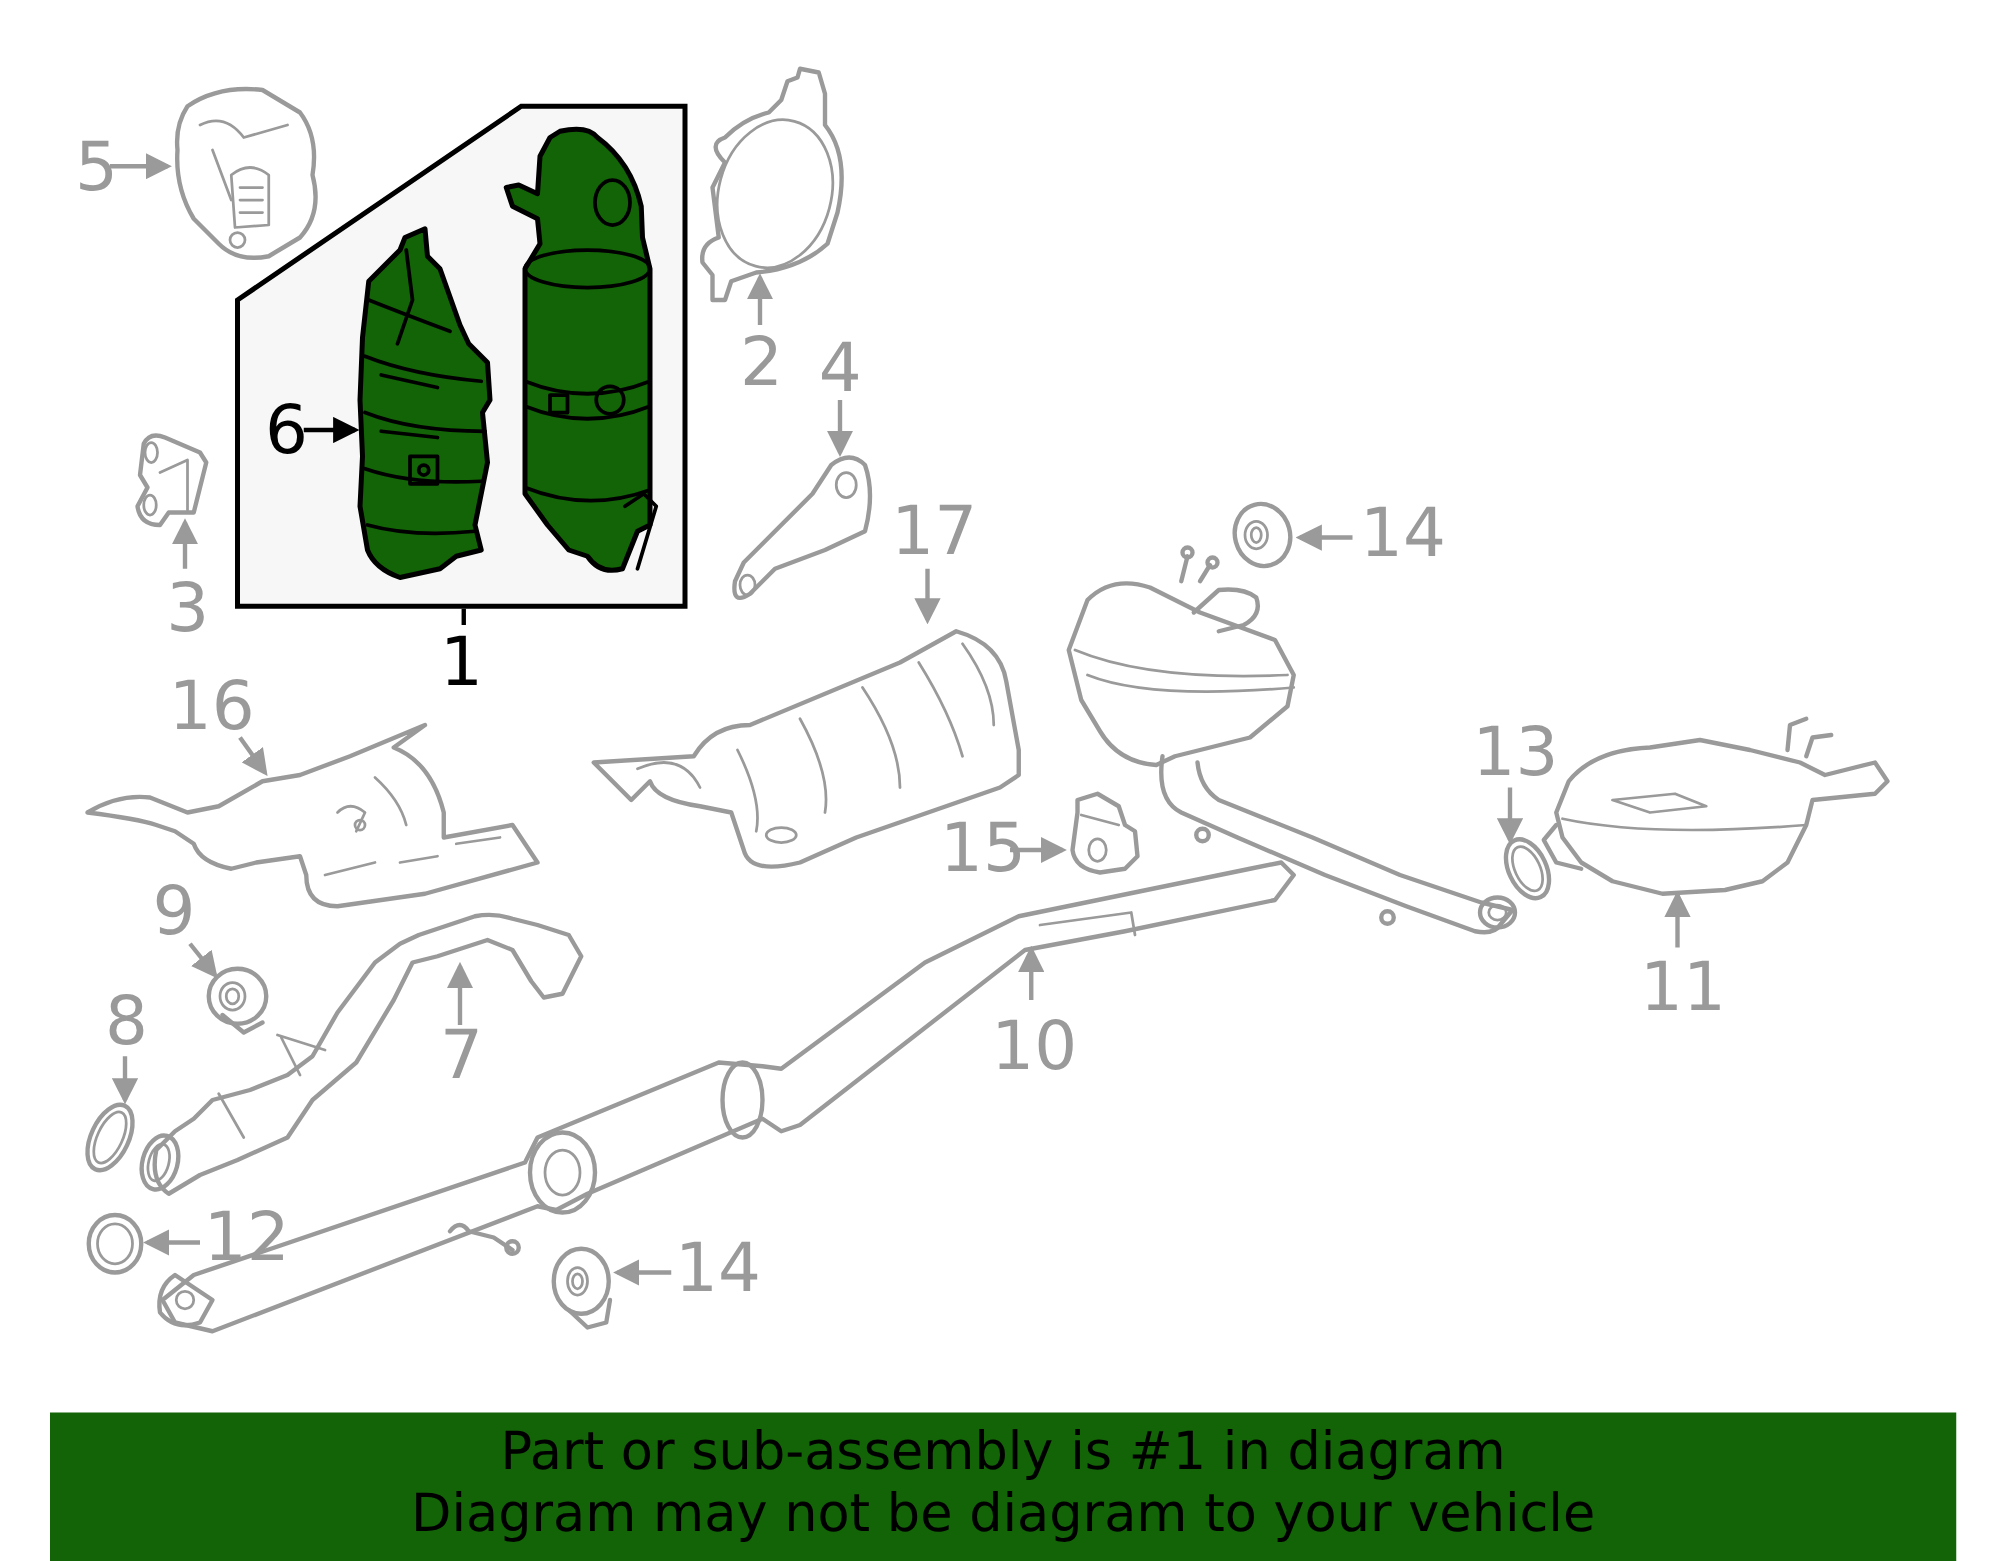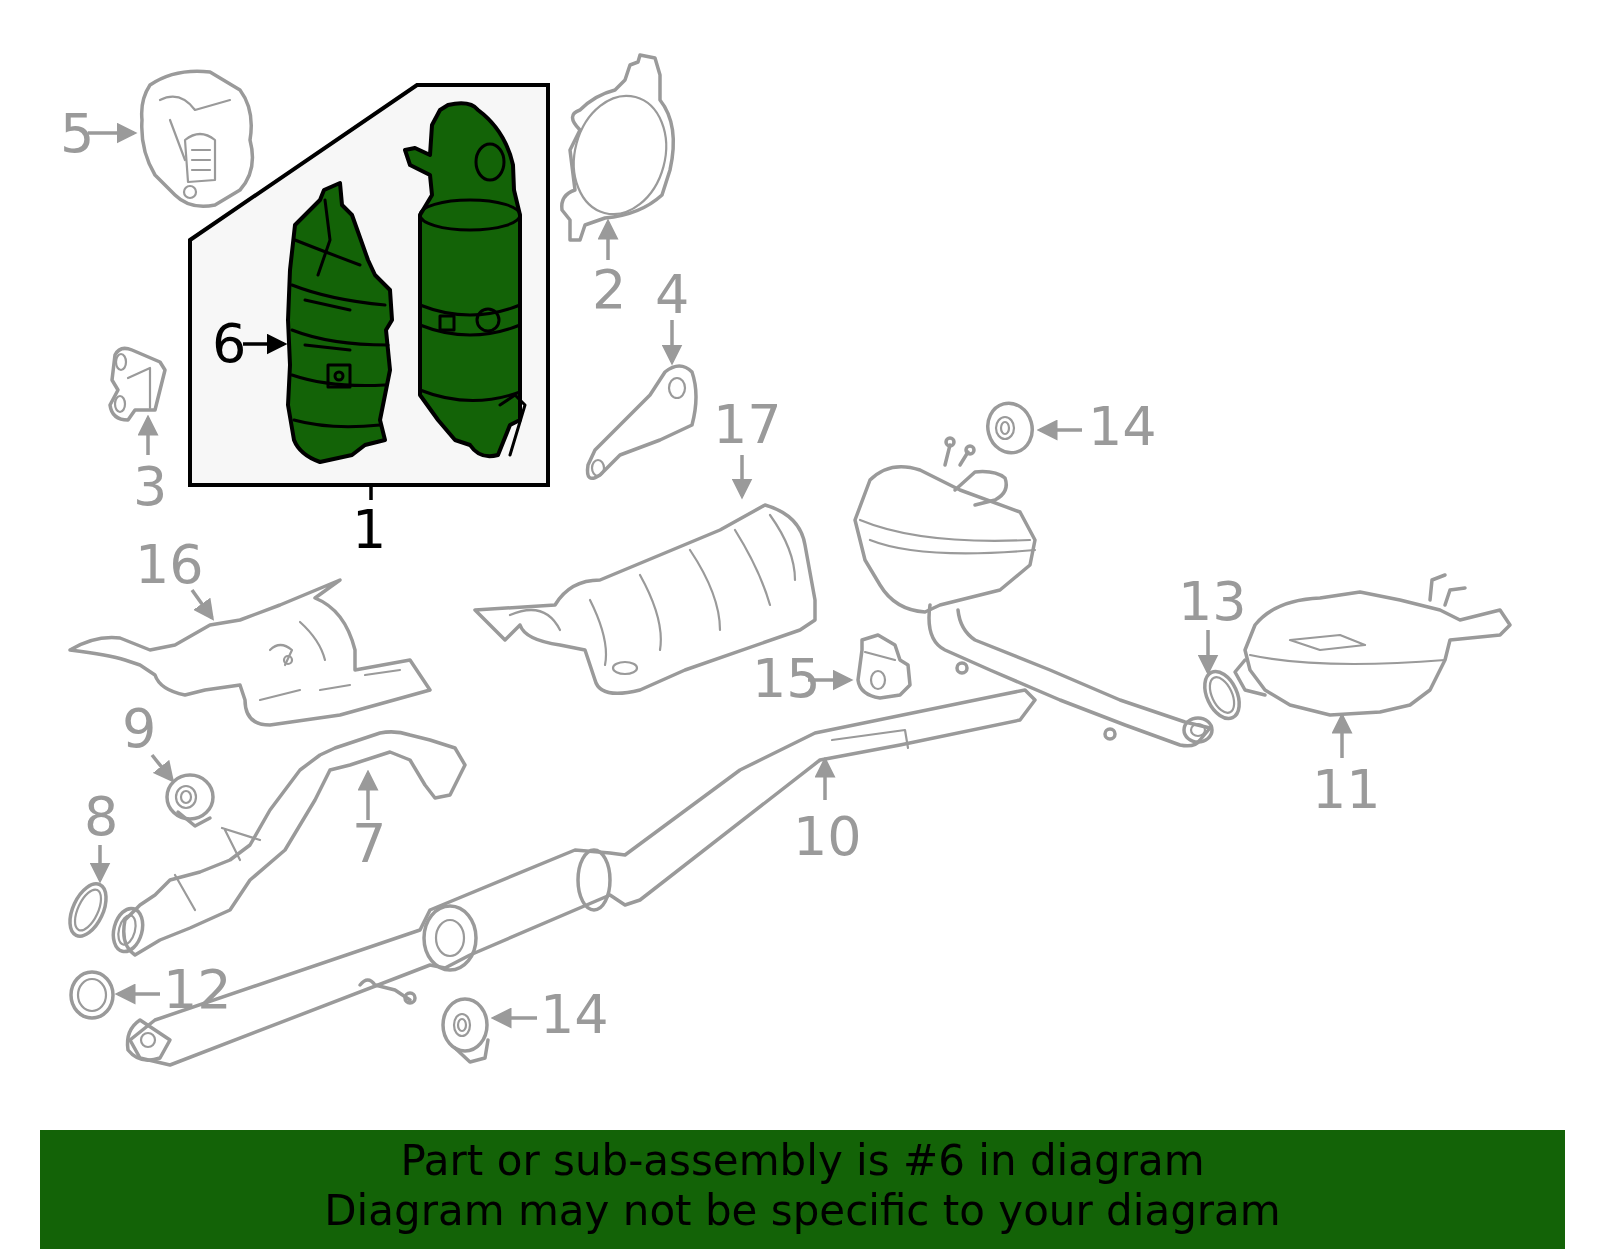--- a/index.html
+++ b/index.html
@@ -209,15 +209,15 @@
     <text class="lbl" x="1178" y="620">13</text>
     <text class="lbl" x="1088" y="445">14</text>
     <text class="lbl" x="540" y="1033">14</text>
     <text class="lbl" x="752" y="697">15</text>
     <text class="lbl" x="135" y="583">16</text>
     <text class="lbl" x="713" y="443">17</text>
   </g>
 </svg>
 
 <div id="footer-banner">
-  <div>Part or sub-assembly is #6 in diagram</div>
-  <div>Diagram may not be specific to your diagram</div>
+  <div>Part or sub-assembly is #1 in diagram</div>
+  <div>Diagram may not be diagram to your vehicle</div>
 </div>
 
 </body></html>

